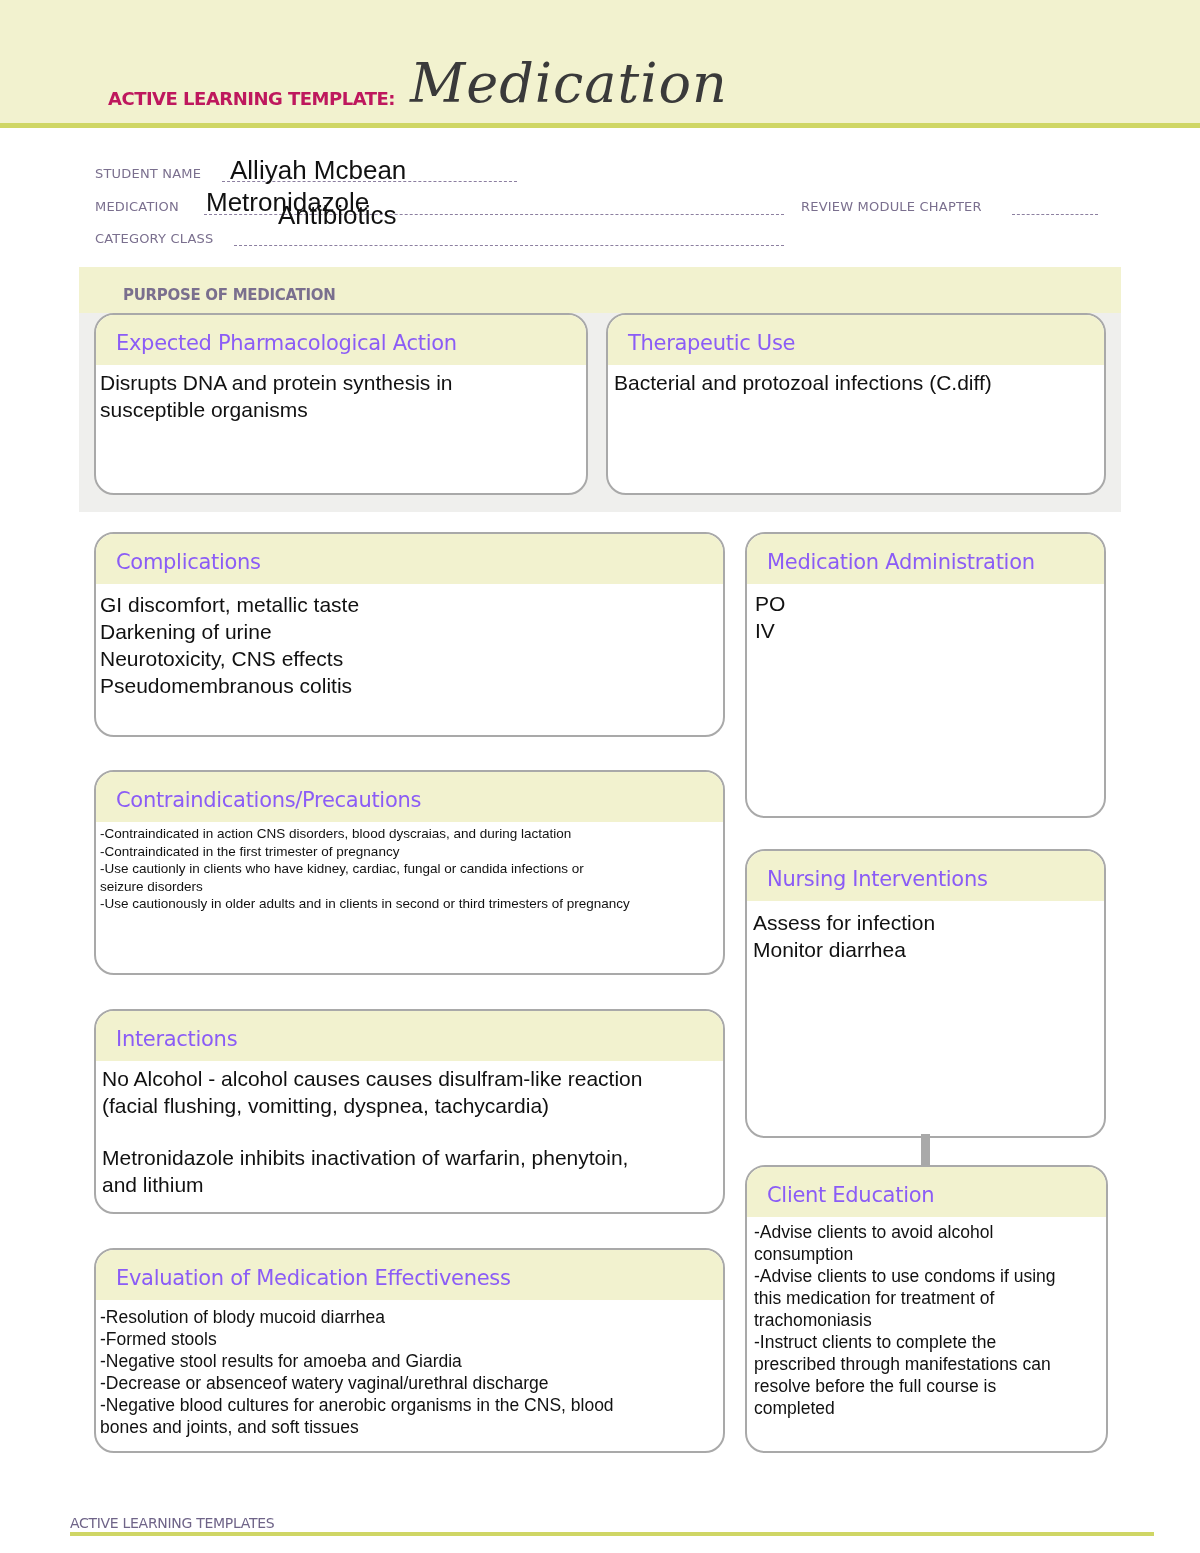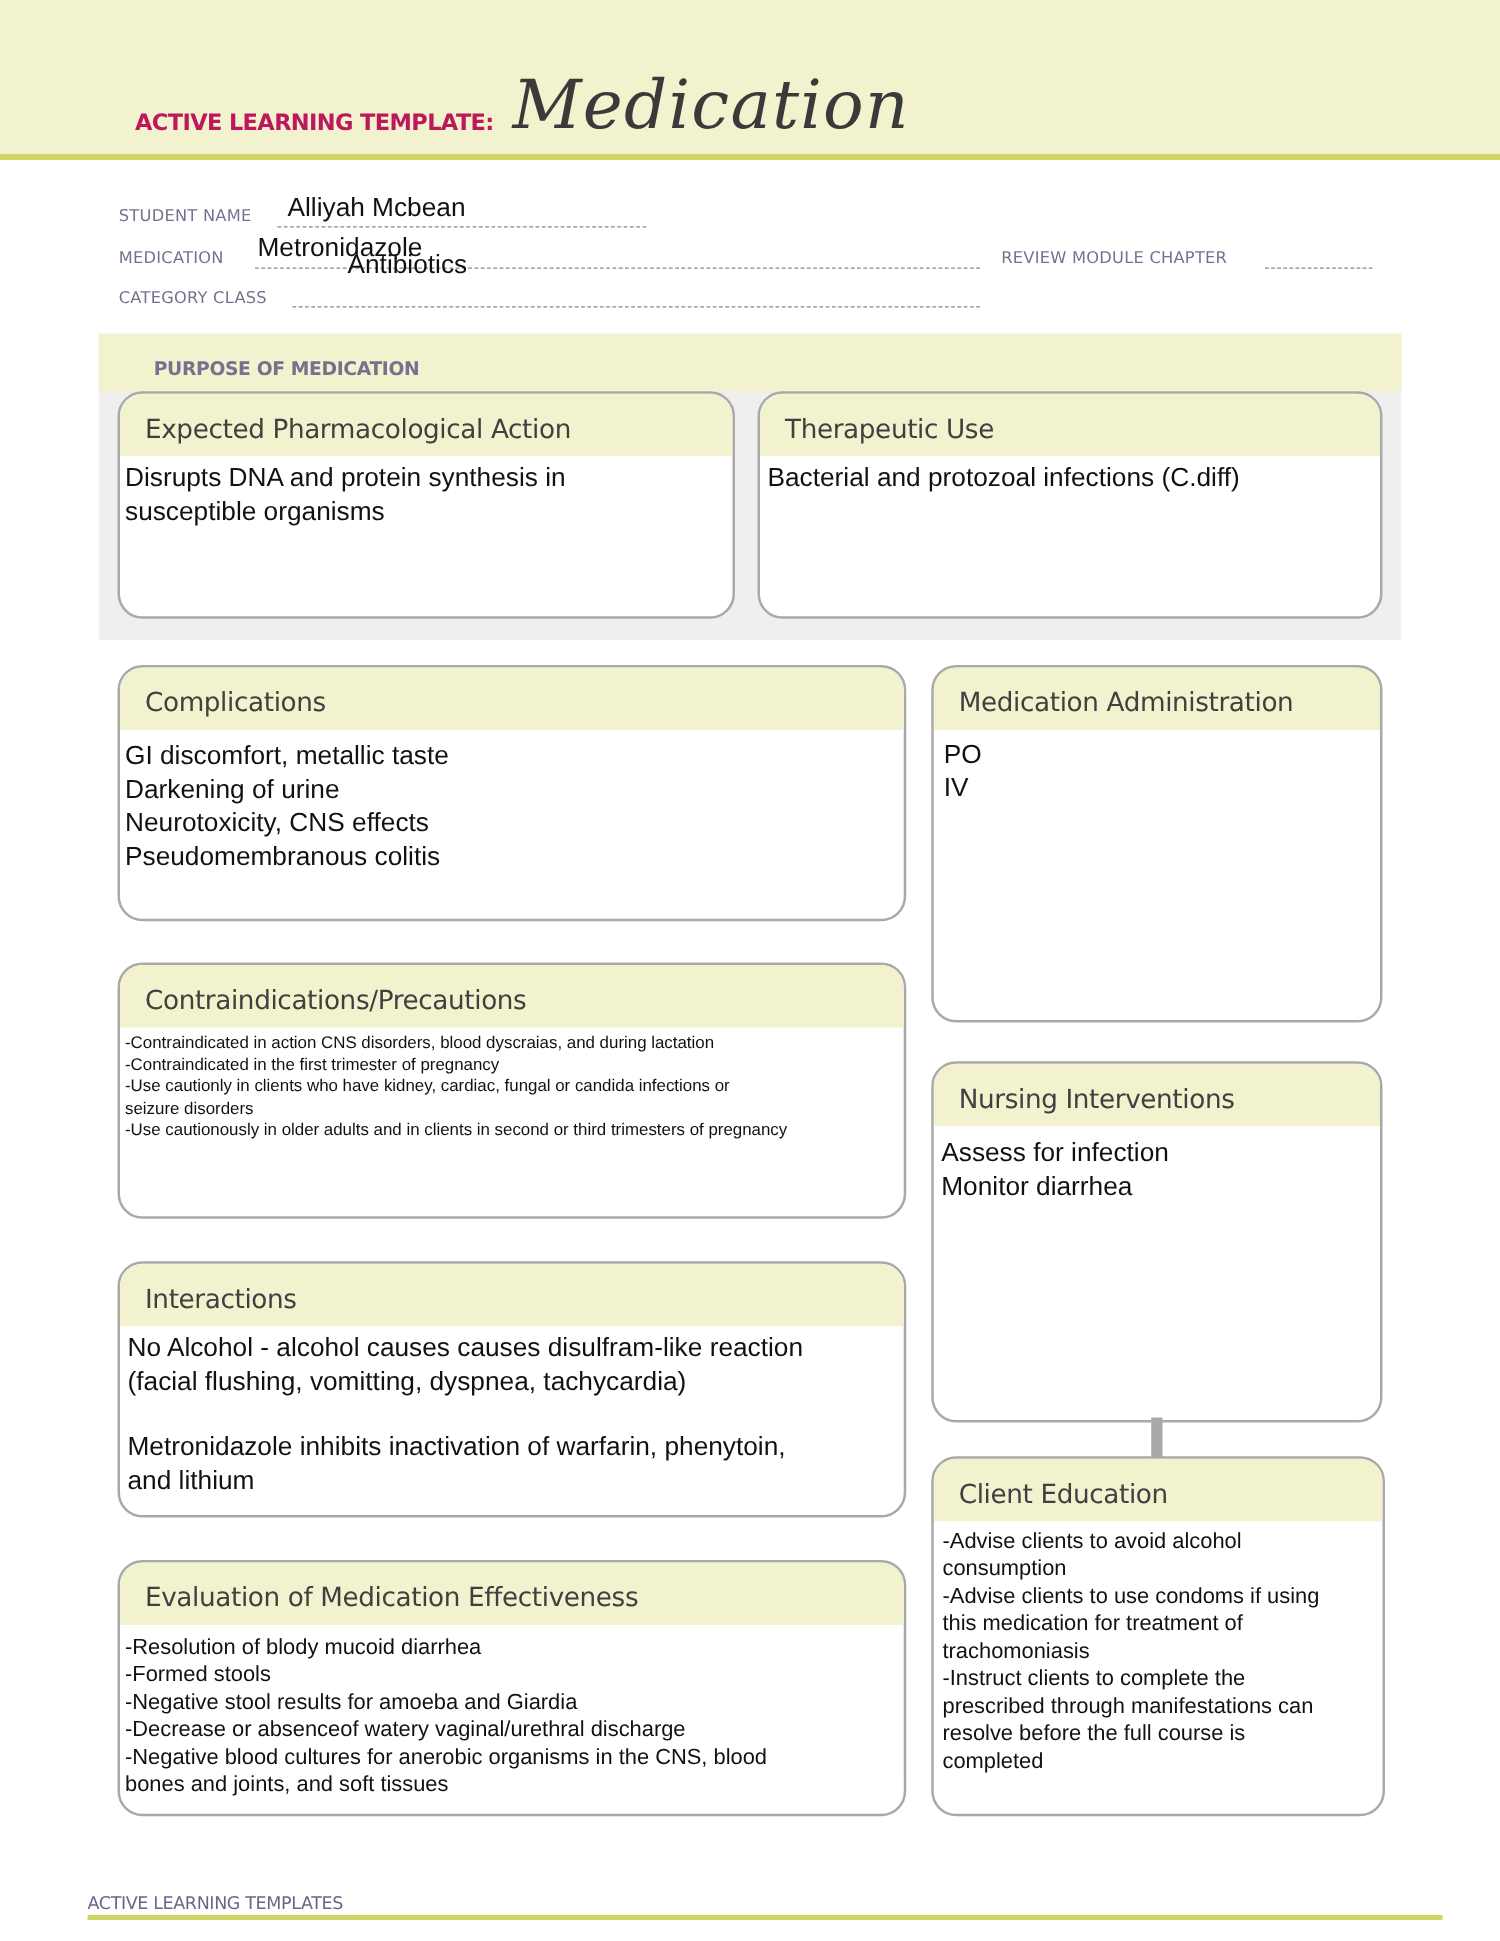--- a/index.html
+++ b/index.html
@@ -4,28 +4,28 @@
 <style>
   html, body { margin: 0; padding: 0; }
   body { width: 1200px; height: 1553px; position: relative; background: #ffffff; overflow: hidden; font-family: "Liberation Sans", sans-serif; }
   .header-band { position: absolute; left: 0; top: 0; width: 1200px; height: 123px; background: #f2f2cf; }
   .header-rule { position: absolute; left: 0; top: 123px; width: 1200px; height: 5px; background: #cfd665; }
   .tmpl-label { position: absolute; left: 108px; top: 88px; font-family: "DejaVu Sans", sans-serif; font-size: 18px; font-weight: bold; color: #be185d; letter-spacing: -0.5px; }
   .tmpl-title { position: absolute; left: 410px; top: 52px; font-family: "DejaVu Serif", serif; font-style: italic; font-size: 54px; color: #3a3a3a; letter-spacing: 1px; }
 
   .field-label { position: absolute; font-family: "DejaVu Sans", sans-serif; font-size: 13px; color: #7a6f8e; letter-spacing: 0.2px; }
   .field-line { position: absolute; height: 0; border-bottom: 1.5px dashed #8c7fa0; }
-  .field-value { position: absolute; font-family: "Liberation Sans", sans-serif; font-size: 21px; color: #111; }
+  .field-value { position: absolute; font-family: "Liberation Sans", sans-serif; font-size: 26px; color: #111; }
 
   .purpose-bg { position: absolute; left: 79px; top: 267px; width: 1042px; height: 245px; background: #efefed; }
   .purpose-band { position: absolute; left: 79px; top: 267px; width: 1042px; height: 46px; background: #f2f2cf; }
   .purpose-label { position: absolute; left: 94px; top: 286px; font-family: "DejaVu Sans", sans-serif; font-size: 15px; font-weight: bold; color: #7a6f8e; letter-spacing: -0.3px; margin-left: 29px; }
 
   .card { position: absolute; background: #ffffff; border: 2.5px solid #a9a9a9; border-radius: 20px; overflow: hidden; box-sizing: border-box; }
-  .card-head { height: 50px; background: #f2f2cf; box-sizing: border-box; padding: 16px 0 0 20px; font-family: "DejaVu Sans", sans-serif; font-size: 21px; color: #404040; letter-spacing: -0.3px; }
+  .card-head { height: 50px; background: #f2f2cf; box-sizing: border-box; padding: 16px 0 0 20px; font-family: "DejaVu Sans", sans-serif; font-size: 21px; color: #8b5cf6; letter-spacing: -0.3px; }
   .card-body { padding: 4px 4px 0 4px; font-family: "Liberation Sans", sans-serif; color: #111; }
   .card-body .line { display: block; white-space: pre-wrap; }
   .big { font-size: 21px; line-height: 27px; }
   .med { font-size: 17.5px; line-height: 22px; }
   .small { font-size: 13.5px; line-height: 17.5px; }
   .gap { height: 25px; }
 
   .connector { position: absolute; left: 921px; top: 1134px; width: 9px; height: 32px; background: #a9a9a9; }
 
   .footer-label { position: absolute; left: 70px; top: 1515px; font-family: "DejaVu Sans", sans-serif; font-size: 14px; color: #6f6488; letter-spacing: -0.3px; }

